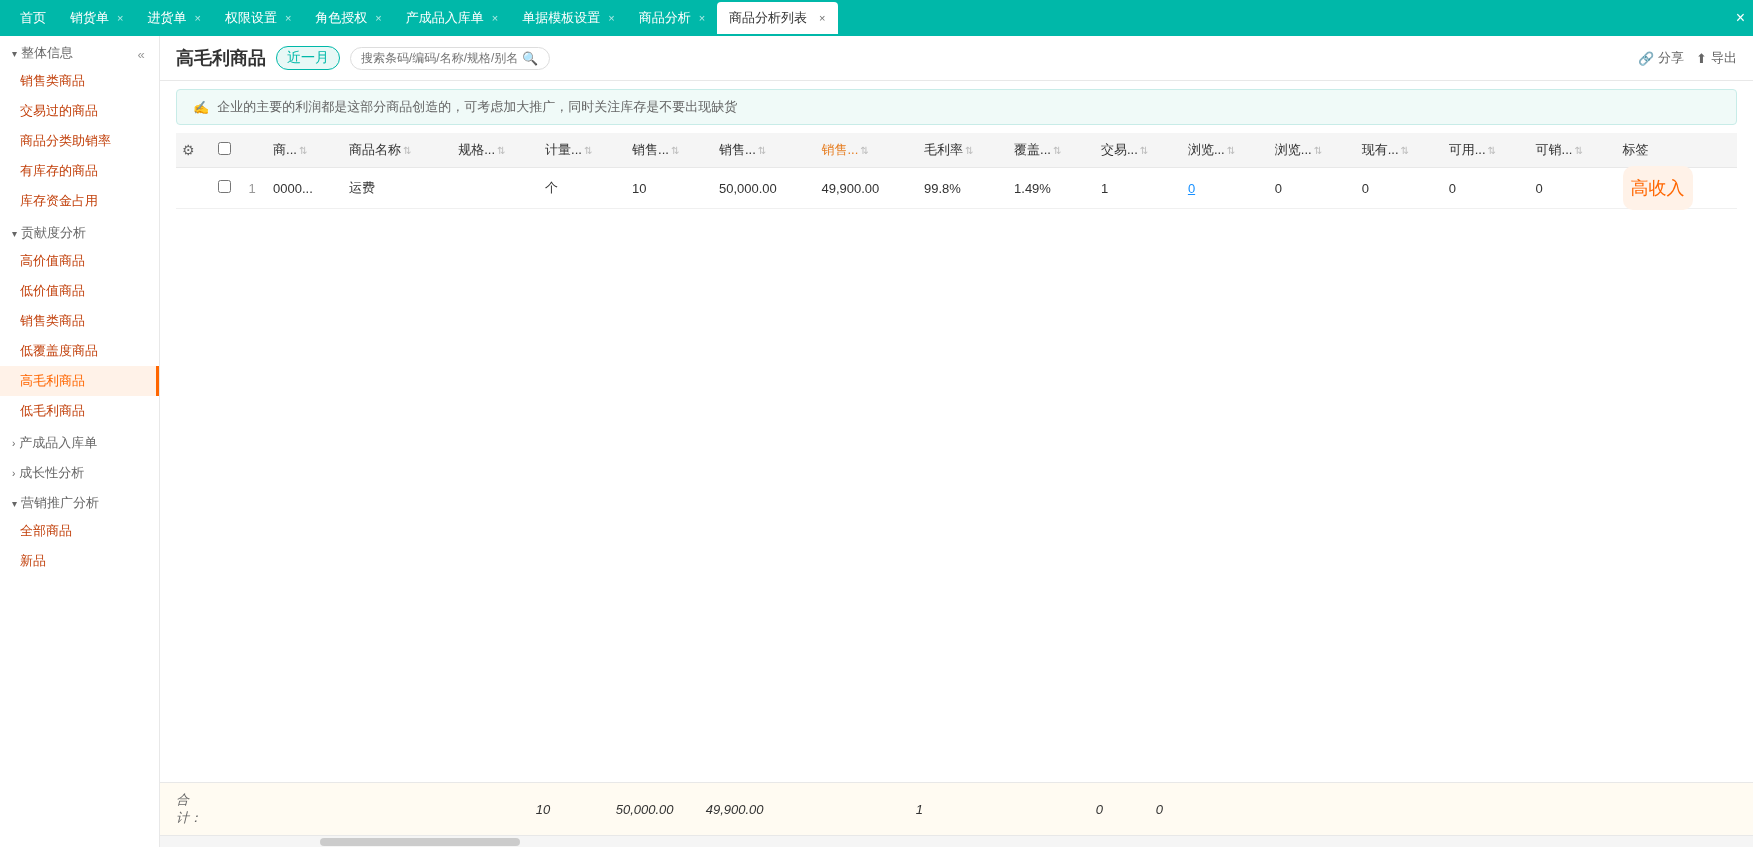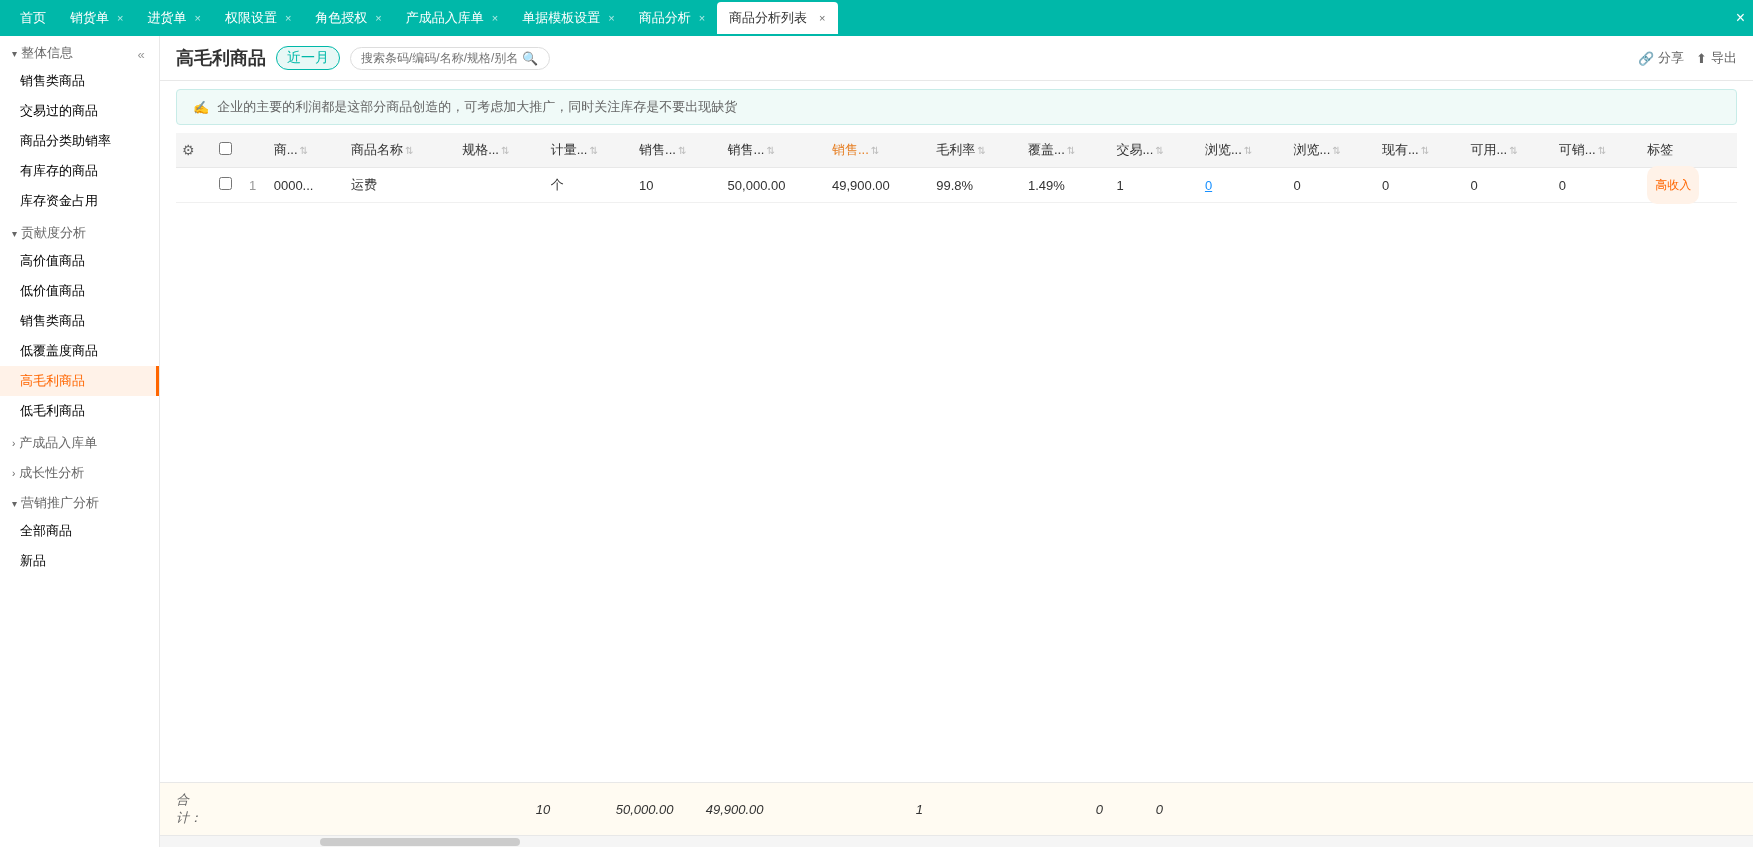--- a/index.html
+++ b/index.html
@@ -79,21 +79,21 @@
       color: #666;
       font-size: 12px;
       display: flex;
       align-items: center;
       gap: 4px;
     }
     .sidebar-group-title .arrow { font-size: 10px; }
     .sidebar-item {
       padding: 6px 12px 6px 20px;
       cursor: pointer;
-      color: #000000;
+      color: #c2410c;
       font-size: 13px;
     }
     .sidebar-item.active {
       background: #fff2e8;
       color: #ff6600;
       border-right: 3px solid #ff6600;
     }
 
     
     .content-area {
@@ -210,21 +210,21 @@
       padding: 8px 6px;
       border-bottom: 1px solid #f0f0f0;
       color: #333;
       white-space: nowrap;
     }
     .badge-high-income {
       color: #ff6600;
       background: #fff2e8;
       border-radius: 10px;
       padding: 12px 8px;
-      font-size: 12px;
+      font-size: 18px;
     }
     .col-sort { font-size: 10px; color: #bbb; }
     .col-gear { font-size: 14px; color: #666; cursor: pointer; }
     .checkbox-cell { width: 24px; }
     .row-num-cell { width: 30px; color: #999; text-align: center; }
     .link-val { color: #1890ff; text-decoration: underline; cursor: pointer; }
 
     
     .table-footer {
       background: #fffbf2;

